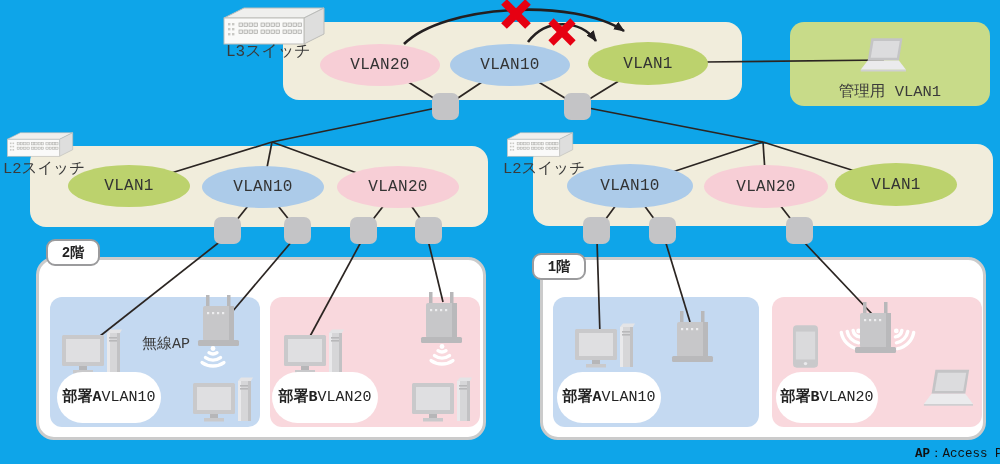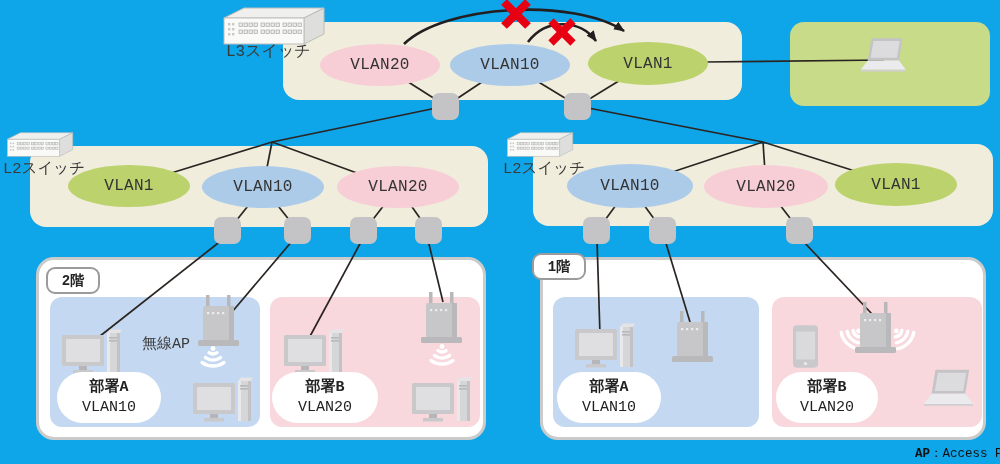--- a/index.html
+++ b/index.html
@@ -19,21 +19,21 @@
   }
   .vlan.pink{background:#f7ced6;}
   .vlan.blue{background:#accbe9;}
   .vlan.green{background:#bcd26d;}
   .port{position:absolute;width:27px;height:27px;background:#c4c4c6;border-radius:7px;z-index:2;}
   .floor-tag{
     position:absolute;background:#fff;border:2px solid #9b9b9d;border-radius:9px;
     font-weight:bold;font-size:14px;color:#222;display:flex;align-items:center;justify-content:center;z-index:2;
   }
   .badge{
-    position:absolute;background:#fff;border-radius:26px;display:flex;flex-direction:column;
+    position:absolute;background:#fff;border-radius:26px;display:flex;flex-direction:row;
     align-items:center;justify-content:center;font-size:15px;color:#222;z-index:2;line-height:1.32;text-align:right;
   }
   .badge .b1{font-weight:bold;}
   .lbl{position:absolute;font-size:15px;color:#3a3a3a;z-index:2;white-space:nowrap;}
   .lbl.center{text-align:center;}
   .icon{position:absolute;z-index:2;}
   svg.wires{position:absolute;left:0;top:0;z-index:1;}
   svg.overlay{position:absolute;left:0;top:0;z-index:3;pointer-events:none;}
   .footnote{position:absolute;left:915px;top:445px;font-size:12.5px;color:#111;z-index:2;white-space:nowrap;}
 </style>
@@ -223,20 +223,21 @@
     </div>
   <div class="vlan green" style="left:588px;top:42px;width:120px;height:43px;">
       <span>VLAN1</span>
     </div>
   <div class="port" style="left:432px;top:93px;"></div>
   <div class="port" style="left:564px;top:93px;"></div>
 
   <svg class="icon" style="left:858px;top:36px;width:48px;height:40px;">
       <use href="#sym-laptop"></use>
     </svg>
+  <div class="lbl center" style="left:795px;top:81px;width:190px;font-size:15.5px;">管理用 VLAN1</div>
 
   <svg class="icon" style="left:6px;top:131px;width:68px;height:27px;">
       <use href="#sym-switch3d"></use>
     </svg>
   <div class="lbl" style="left:3px;top:158px;font-size:15.5px;">L2スイッチ</div>
   <div class="vlan green" style="left:68px;top:165px;width:122px;height:42px;">
       <span>VLAN1</span>
     </div>
   <div class="vlan blue" style="left:202px;top:166px;width:122px;height:42px;">
       <span>VLAN10</span>
@@ -259,21 +260,21 @@
   <div class="vlan pink" style="left:704px;top:165px;width:124px;height:43px;">
       <span>VLAN20</span>
     </div>
   <div class="vlan green" style="left:835px;top:163px;width:122px;height:43px;">
       <span>VLAN1</span>
     </div>
   <div class="port" style="left:583px;top:217px;"></div>
   <div class="port" style="left:649px;top:217px;"></div>
   <div class="port" style="left:786px;top:217px;"></div>
 
-  <div class="floor-tag" style="left:46px;top:267px;width:50px;height:23px;">
+  <div class="floor-tag" style="left:46px;top:239px;width:50px;height:23px;">
       <span>2階</span>
     </div>
   <svg class="icon" style="left:62px;top:329px;width:60px;height:48px;">
       <use href="#sym-pc"></use>
     </svg>
   <div class="lbl" style="left:142px;top:334px;">無線AP</div>
   <svg class="icon" style="left:197px;top:295px;width:44px;height:54px;">
       <use href="#sym-ap"></use>
     </svg>
   <svg class="icon" style="left:193px;top:377px;width:60px;height:48px;">

